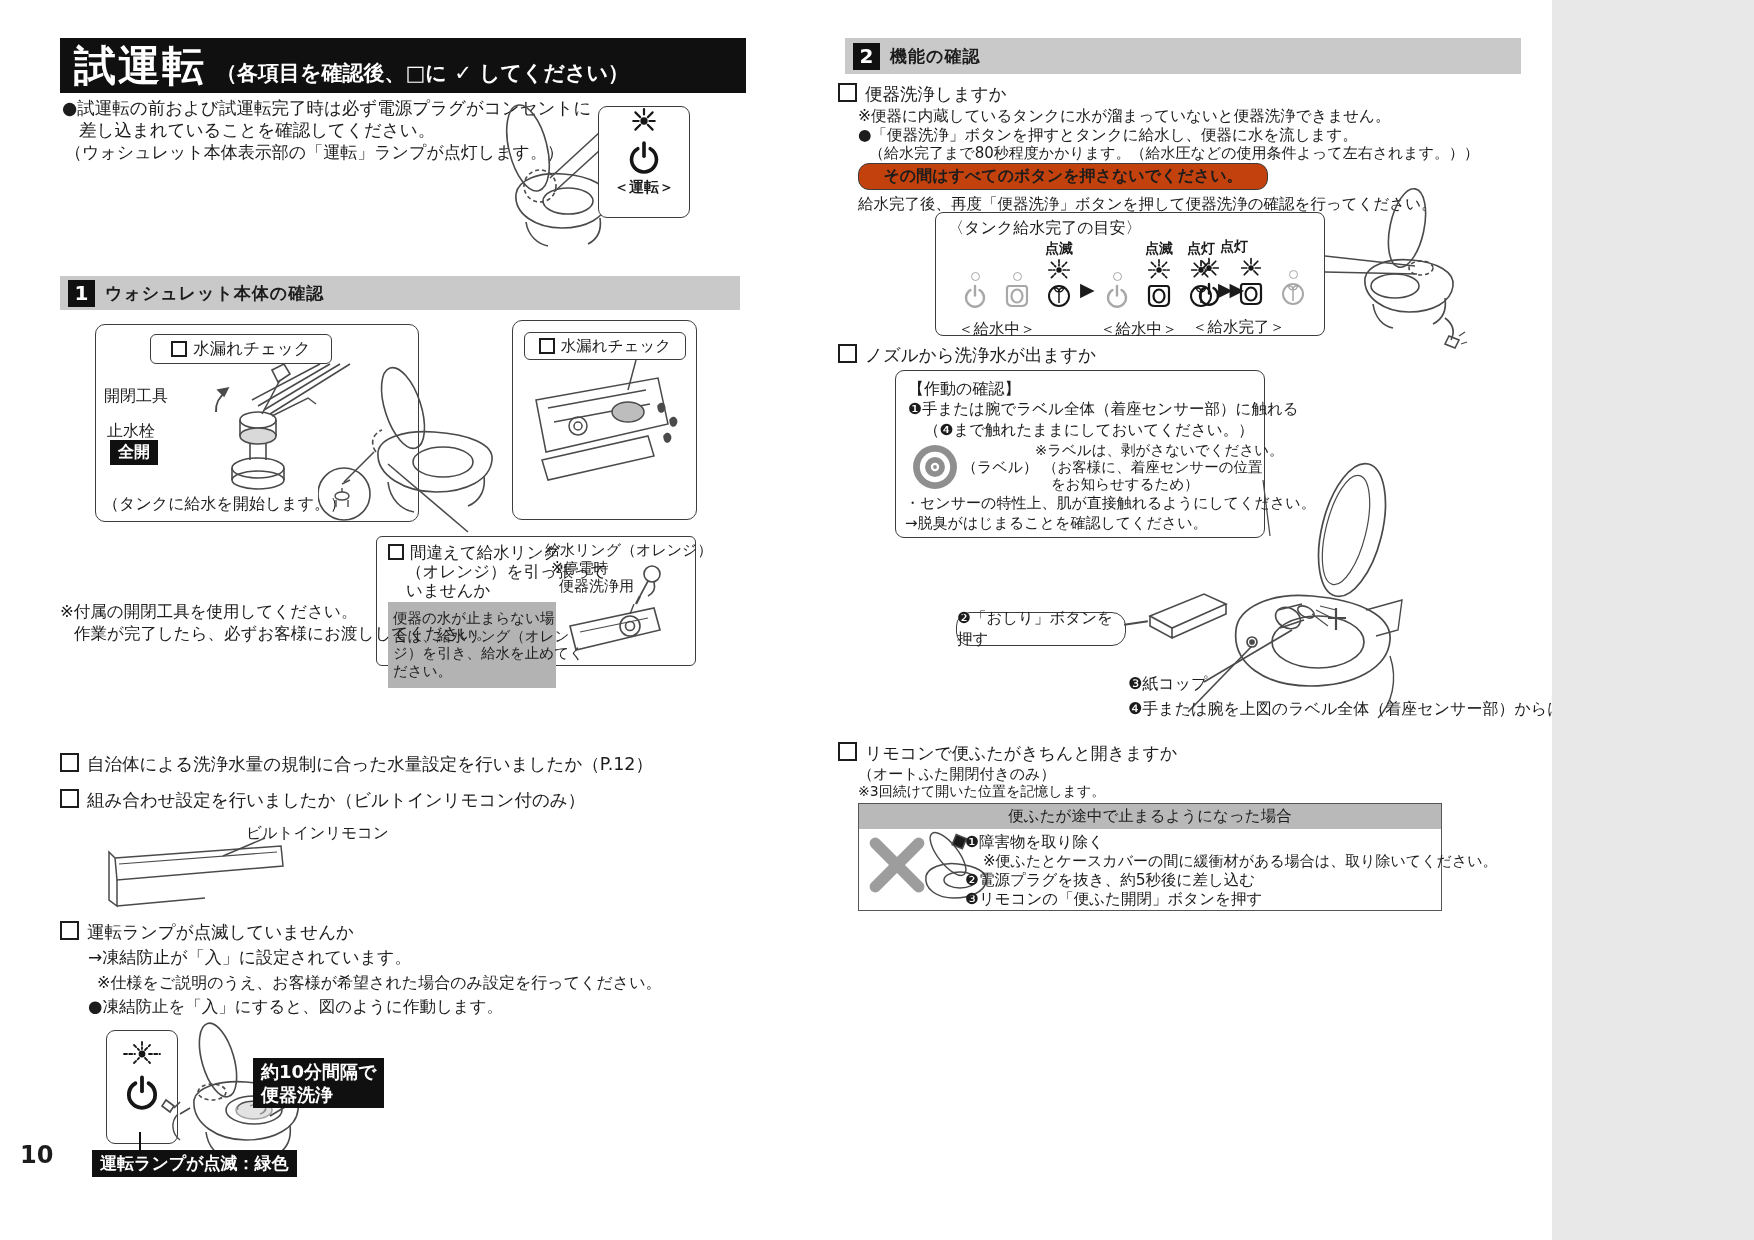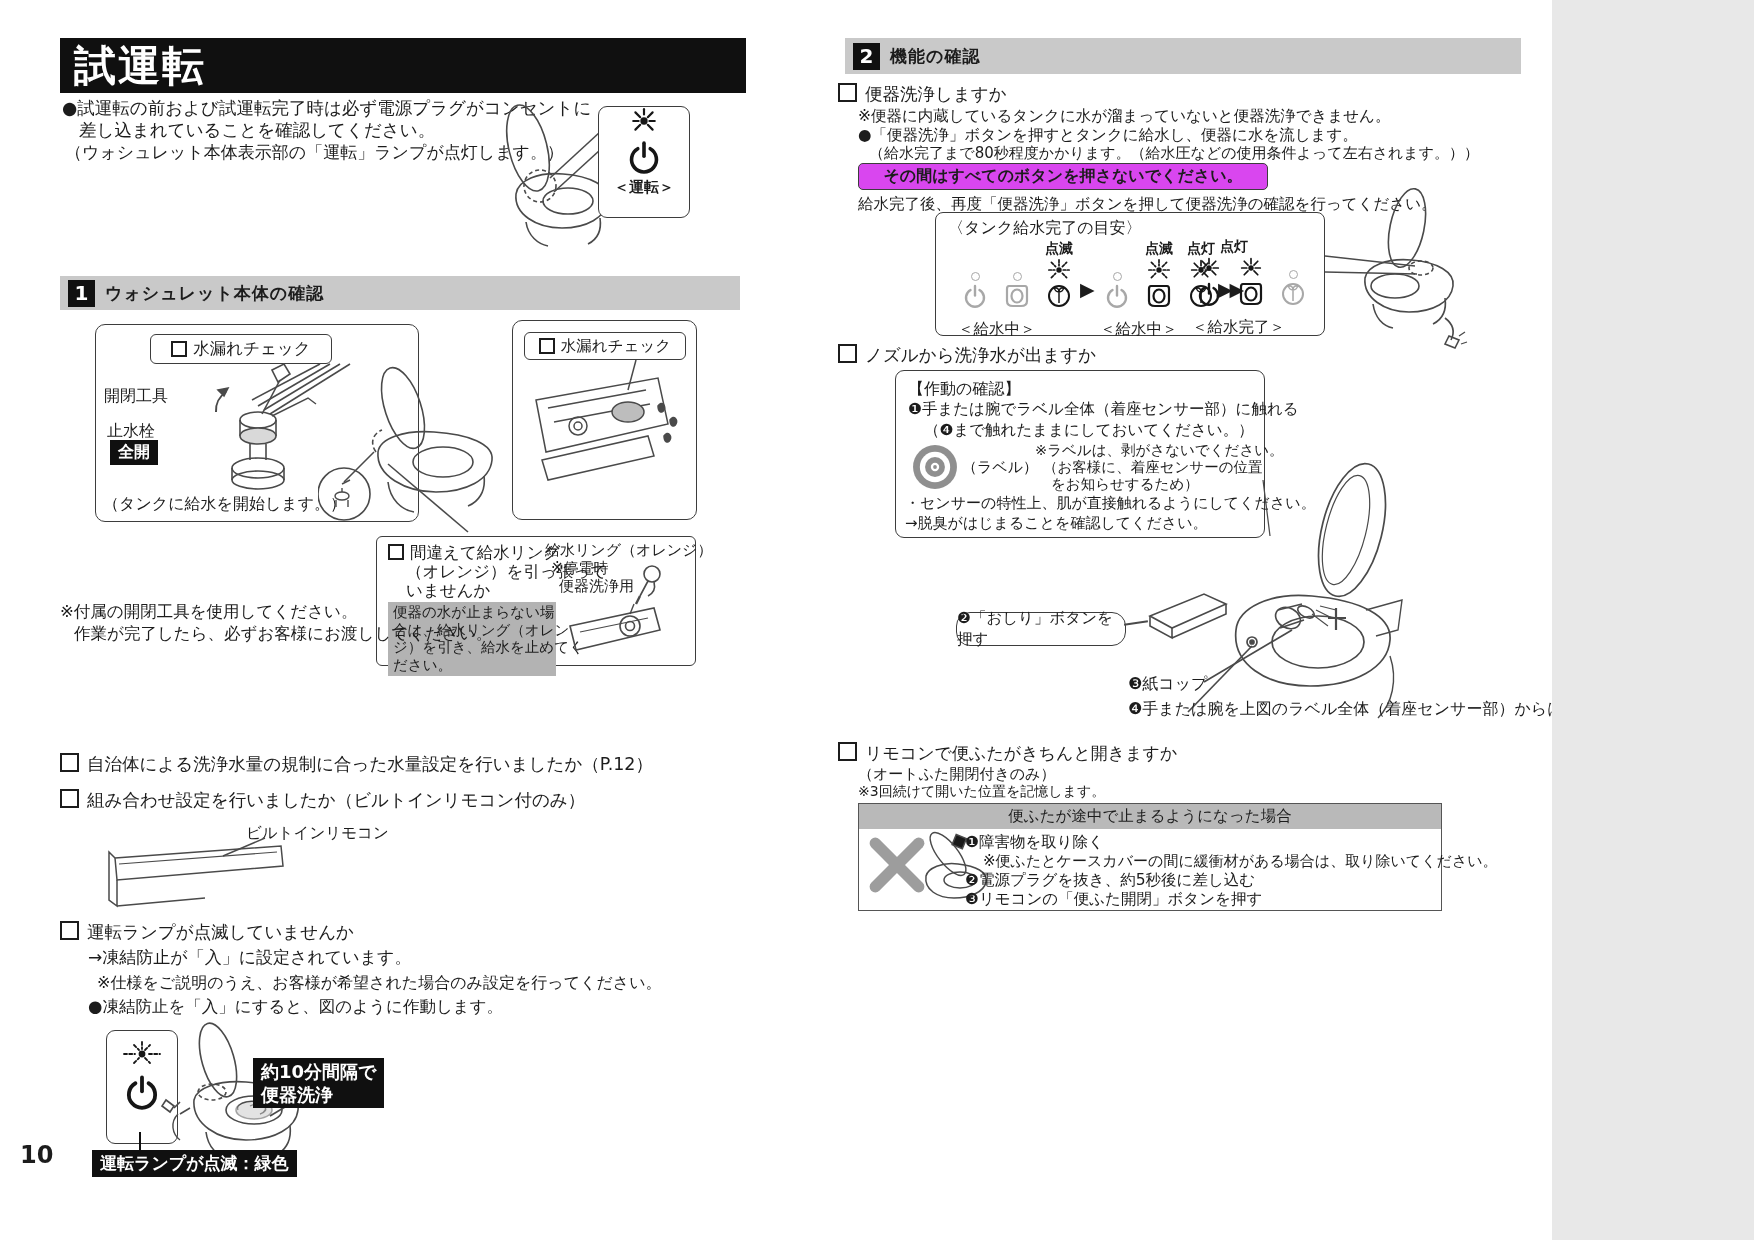--- a/index.html
+++ b/index.html
@@ -11,45 +11,46 @@
       vertical-align:-2px;margin-right:8px}
   .cb.sm{width:12px;height:12px;border-width:2px;margin-right:6px}
   .titlebar{position:absolute;background:#101010;color:#fff;display:flex;align-items:center;padding-left:14px}
   .secbar{position:absolute;background:#c9c9c9;display:flex;align-items:center;gap:10px;padding-left:8px}
   .secnum{background:#101010;color:#fff;font-weight:bold;width:27px;height:27px;display:flex;
           align-items:center;justify-content:center;font-size:20px;flex:0 0 auto}
   .sectitle{font-size:17px;font-weight:bold;letter-spacing:1px}
   .rbox{position:absolute;border:1.7px solid #3d3d3d;border-radius:10px;background:#fff}
   .leaklab{position:absolute;border:1.7px solid #3d3d3d;border-radius:6px;background:#fff;
            display:flex;align-items:center;justify-content:center;font-size:16.5px}
-  .graynote{position:absolute;background:#b3b3b3;font-size:14.5px;line-height:17.5px;padding:2px 5px;white-space:nowrap}
+  .graynote{position:absolute;background:#b3b3b3;font-size:14.5px;line-height:17.5px;padding:8px 5px;white-space:nowrap}
   .darklab{position:absolute;background:#101010;color:#fff;font-weight:bold;padding:2px 8px}
   .callout{position:absolute;border:1.7px solid #3d3d3d;border-radius:9px;background:#fff;
            display:flex;flex-direction:column;align-items:center}
   .asvg{position:absolute}
   .lampdot{display:inline-block;width:7px;height:7px;border:1.7px solid #a8a8a8;border-radius:50%;background:#fff}
   .icon{display:inline-flex;align-items:center;justify-content:center;color:#161616}
   .icon.gray{color:#a8a8a8}
   .tgrow{display:flex;gap:12px;justify-content:center;align-items:flex-end}
   .tgcell{width:30px;display:flex;flex-direction:column;align-items:center;gap:2px}
   .statelab{font-size:14px;font-weight:bold;height:17px}
   .tgcap{font-size:15.5px;text-align:left;margin-top:10px}
   .vert{writing-mode:vertical-rl;text-orientation:upright;letter-spacing:4px}
-  .warnbox{position:absolute;border:1.7px solid #3d3d3d;border-radius:5px;background:#d946ef;
+  .warnbox{position:absolute;border:1.7px solid #3d3d3d;border-radius:11px;background:#c2410c;
            display:flex;align-items:center;justify-content:center;font-weight:bold}
   .lidbox{position:absolute;border:1.4px solid #555;background:#fff}
   .lidhead{background:#b9b9b9;text-align:center;font-size:15.5px;padding:2px 0}
 </style>
 </head>
 <body>
 
 <div id="sheet">
 
   <div class="titlebar" style="left:60px;top:38px;width:672px;height:55px">
     <span class="b" style="font-size:42px;letter-spacing:2px">試運転</span>
+    <span class="b" style="font-size:21px;margin-left:10px;margin-top:14px">（各項目を確認後、□に ✓ してください）</span>
   </div>
 
   <div class="t" style="left:62px;top:98px;font-size:17.5px">●試運転の前および試運転完了時は必ず電源プラグがコンセントに</div>
   <div class="t" style="left:79px;top:120px;font-size:17.5px">差し込まれていることを確認してください。</div>
   <div class="t" style="left:65px;top:142px;font-size:17px">（ウォシュレット本体表示部の「運転」ランプが点灯します。）</div>
 
   <svg class="asvg" style="left:478px;top:98px" width="170" height="152" viewBox="0 0 170 152">
     <g fill="none" stroke="#4a4a4a" stroke-width="1.6">
       <ellipse cx="50" cy="50" rx="19" ry="44" transform="rotate(-14 50 50)"></ellipse>
       <path d="M38 96 C40 82 60 74 85 76 C112 78 132 88 130 102 C128 120 108 130 84 130 C58 130 36 116 38 96 Z"></path>

